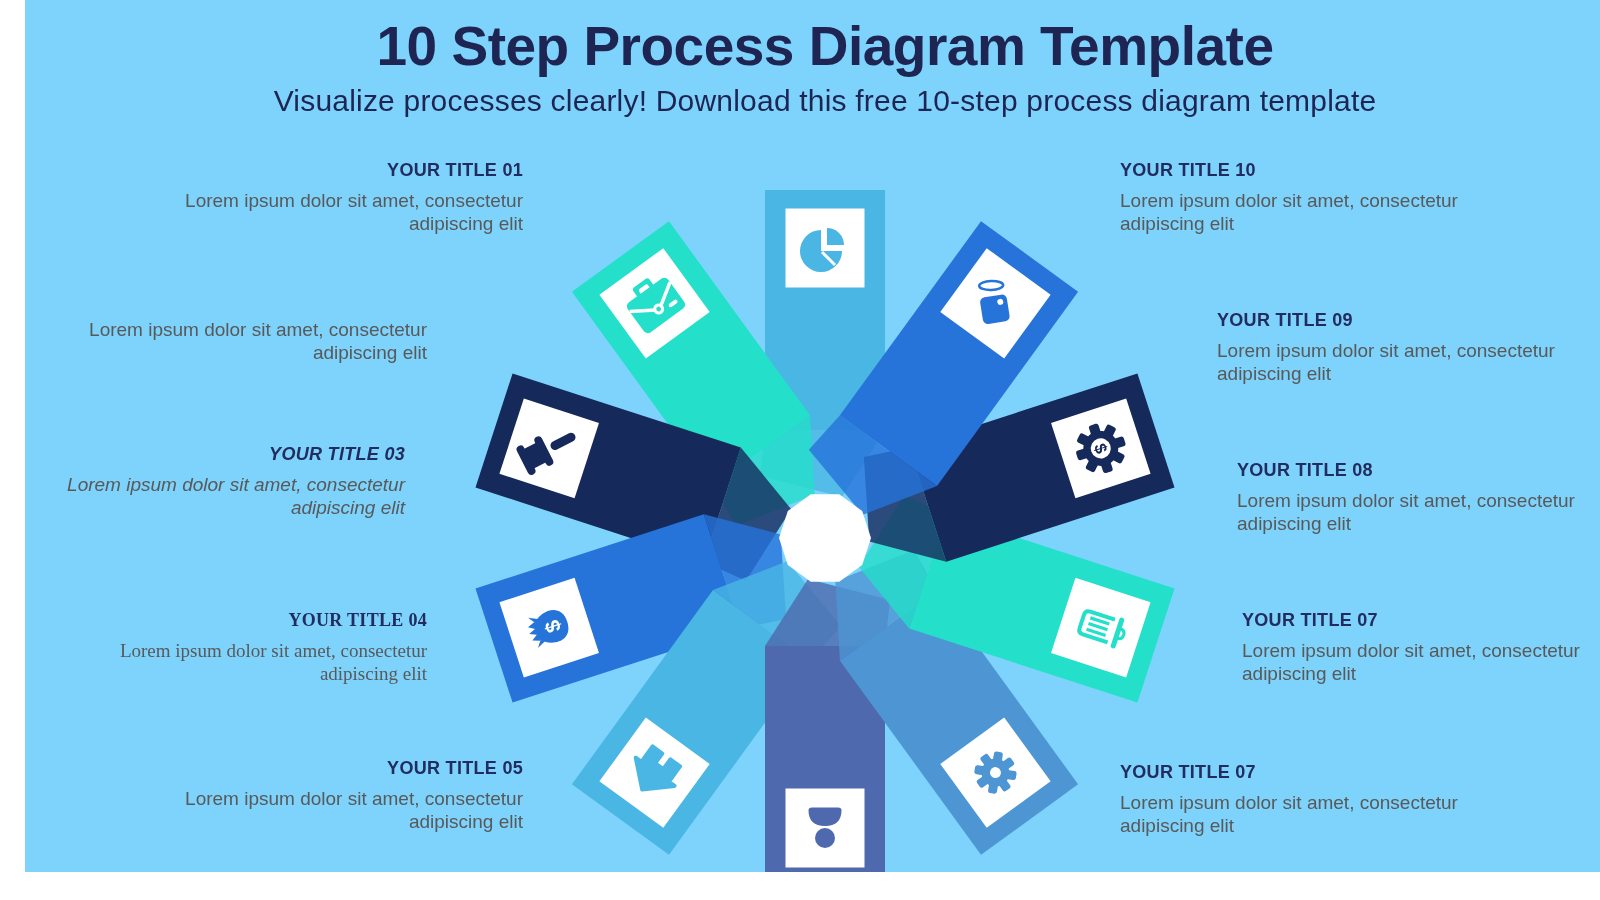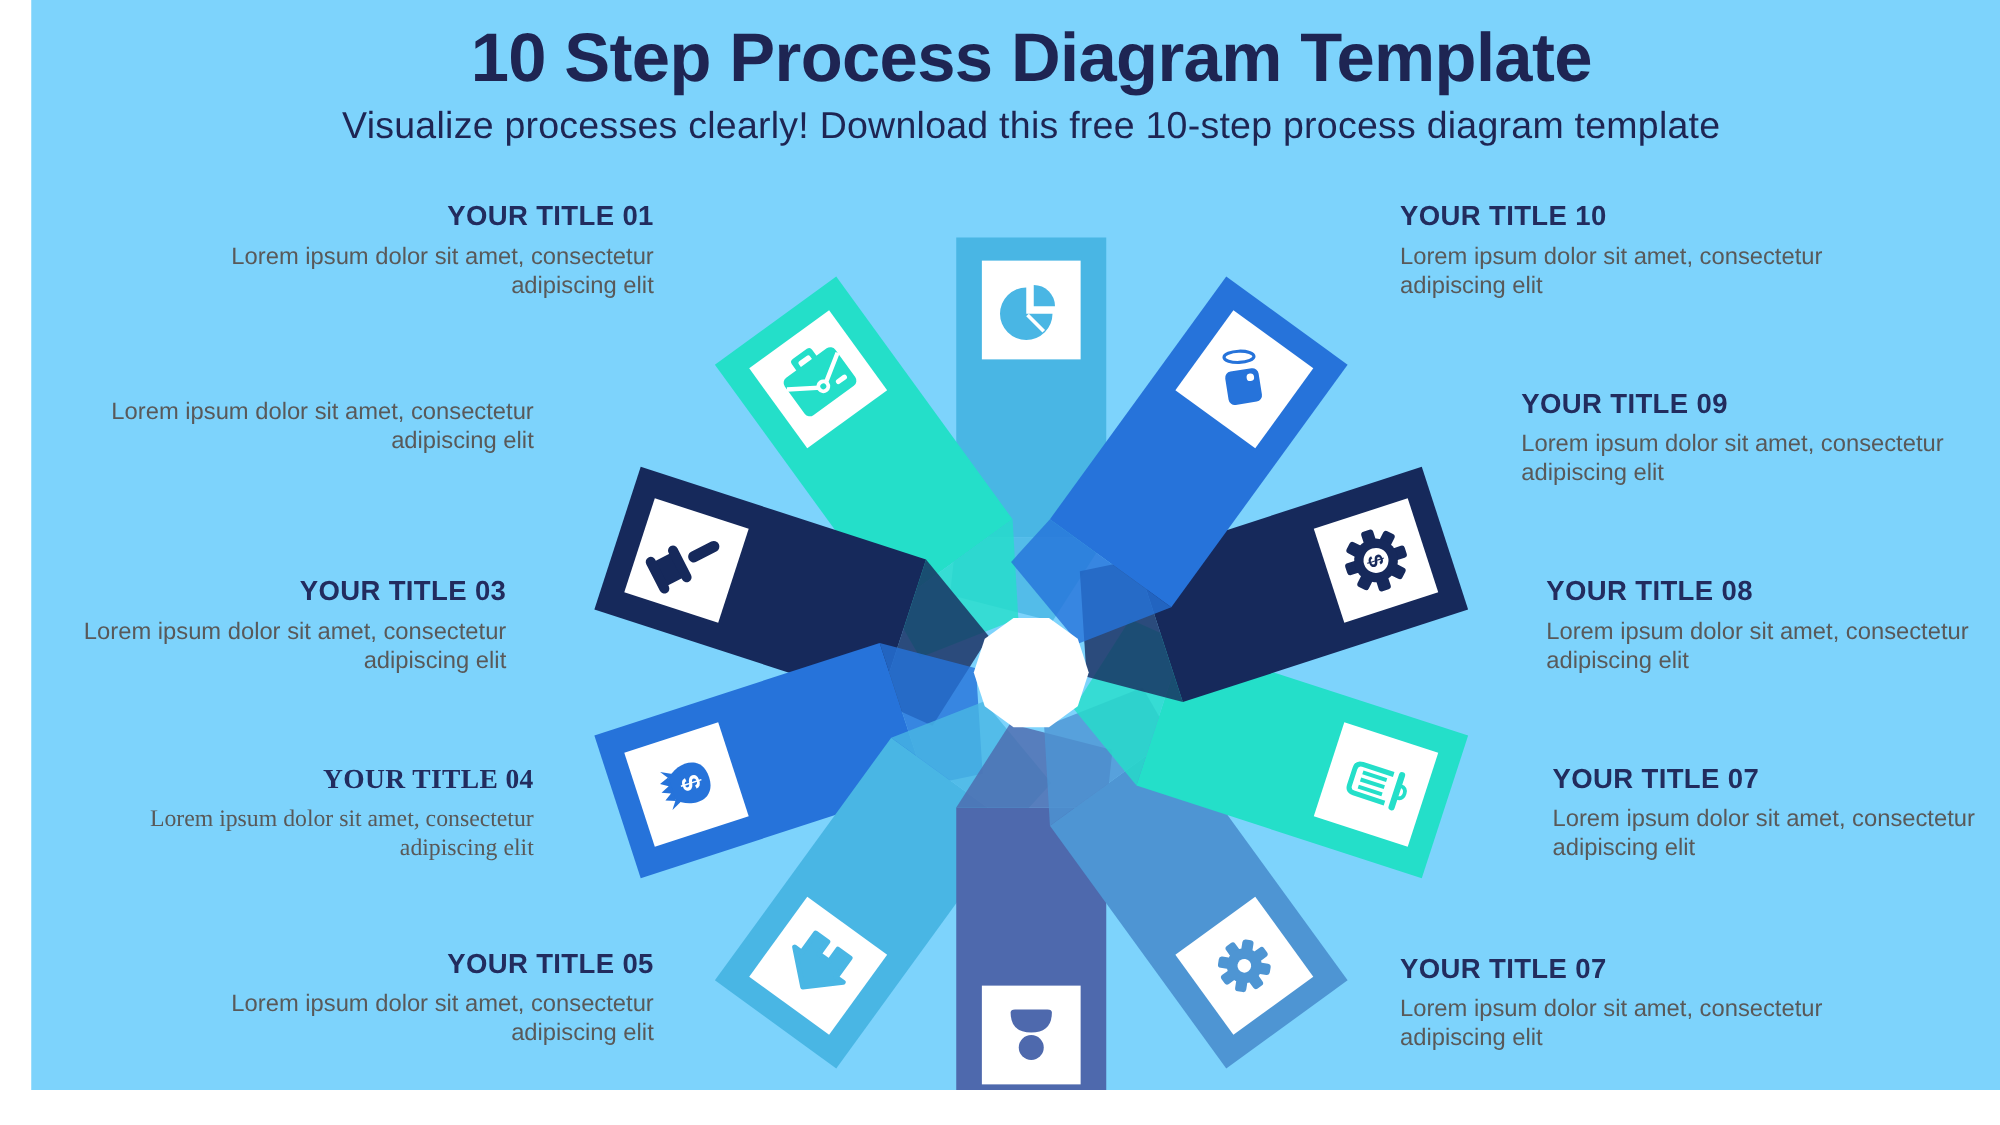--- a/index.html
+++ b/index.html
@@ -11,27 +11,27 @@
   
   #header{position:absolute;top:0;left:0;width:1600px;text-align:center;}
   .main-title{
     margin:14px 0 6px 0;font-size:55px;font-weight:bold;color:#1e2553;letter-spacing:-0.5px;
   }
   .sub-title{
     margin:0;font-size:30px;color:#1e2553;font-weight:normal;letter-spacing:0.2px;text-align:center;
   }
   
   .step{position:absolute;width:380px;}
-  .step .step-title{font-size:22px;font-weight:bold;color:#222c5e;letter-spacing:0.3px;}
+  .step .step-title{font-size:18px;font-weight:bold;color:#222c5e;letter-spacing:0.3px;}
   .step .step-desc{font-size:19px;color:#595959;line-height:1.23;margin-top:8px;}
   .side-left{text-align:right;}
   .side-right{text-align:left;}
   .pos-s1 {top:160px;right:1102px;}
   .pos-s2 {top:310px;right:1198px;}
-  .pos-s3 {top:460px;right:1220px;}
+  .pos-s3 {top:444px;right:1220px;font-style:italic;}
   .pos-s4 {top:610px;right:1198px;font-family:Liberation Serif, serif;}
   .pos-s5 {top:758px;right:1102px;}
   .pos-s6 {top:762px;left:1095px;}
   .pos-s7 {top:610px;left:1217px;}
   .pos-s8 {top:460px;left:1212px;}
   .pos-s9 {top:310px;left:1192px;}
   .pos-s10{top:160px;left:1095px;}
   
   #diagram{position:absolute;left:420px;top:158px;width:760px;height:760px;}
 </style>

